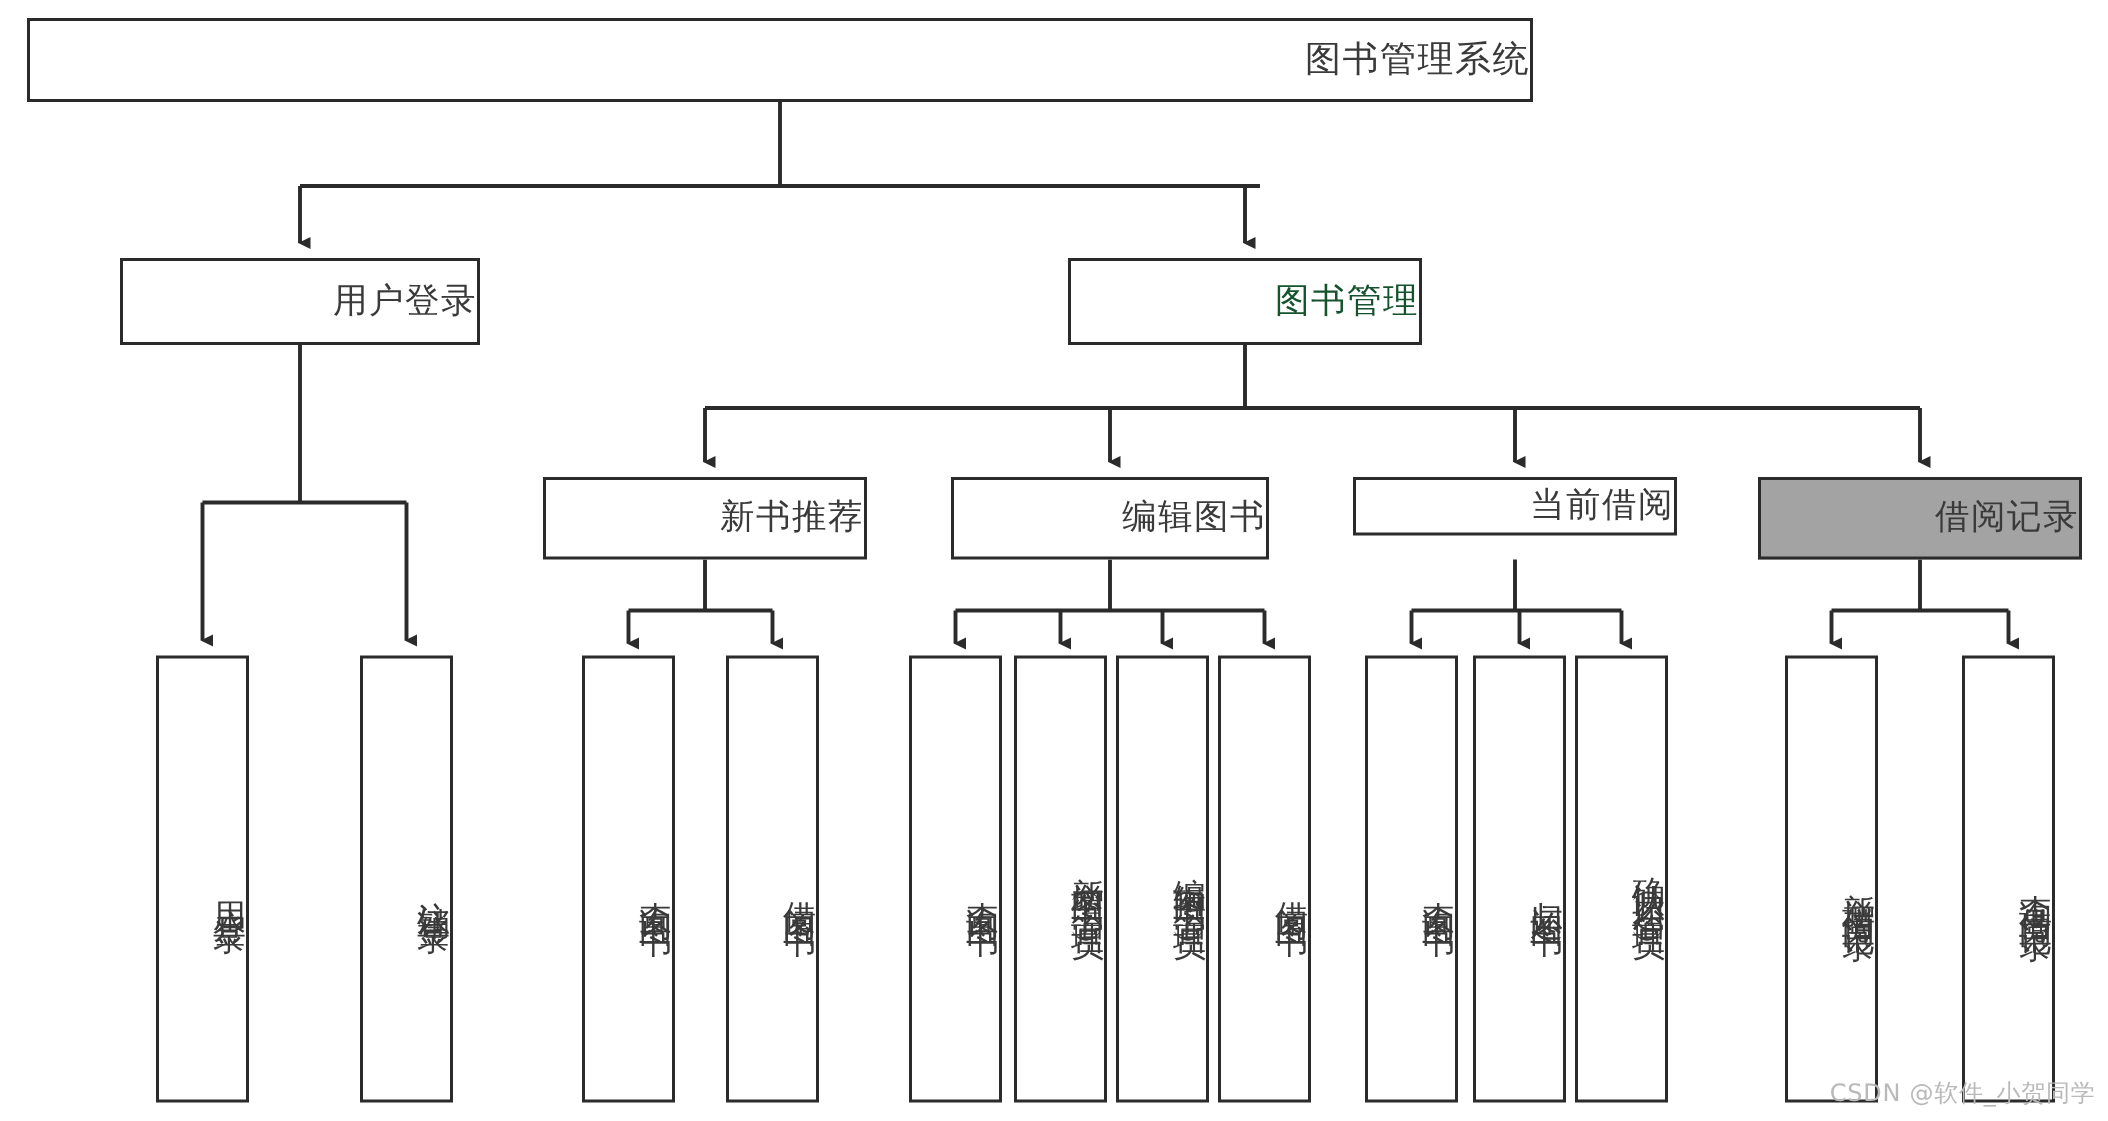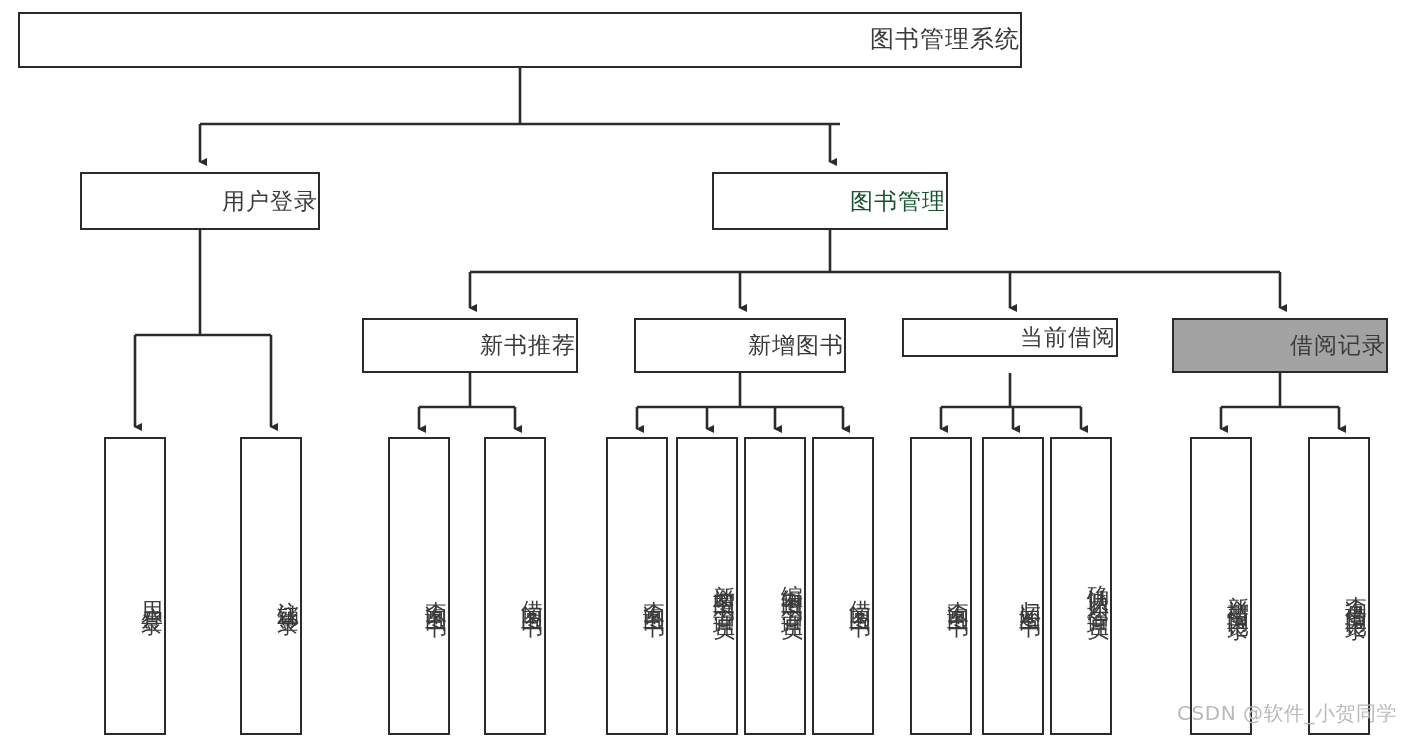--- a/index.html
+++ b/index.html
@@ -56,22 +56,22 @@
   .node.leaf.tall {
     padding-top: 6px;
   }
   .leaf-label {
     display: block;
     white-space: nowrap;
   }
   #watermark {
     position: absolute;
     right: 8px;
-    bottom: 20px;
-    font-size: 20px;
+    bottom: 7px;
+    font-size: 16px;
     color: #b9b9b9;
     letter-spacing: 0.5px;
     white-space: nowrap;
     font-family: "DejaVu Sans", "Liberation Sans", sans-serif;
   }
 </style>
 </head>
 <body>
 
 <div id="canvas">
@@ -134,21 +134,21 @@
     <span>用户登录</span>
   </div>
   <div class="node horiz" style="left: 712px; top: 172px; width: 236px; height: 58px; border-color: rgb(43, 43, 43); color: #14532d; background: rgb(255, 255, 255);">
     <span>图书管理</span>
   </div>
 
   <div class="node horiz" style="left: 362px; top: 318px; width: 216px; height: 55px; border-color: rgb(43, 43, 43); color: rgb(58, 58, 58); background: rgb(255, 255, 255);">
     <span>新书推荐</span>
   </div>
   <div class="node horiz" style="left: 634px; top: 318px; width: 212px; height: 55px; border-color: rgb(43, 43, 43); color: rgb(58, 58, 58); background: rgb(255, 255, 255);">
-    <span>新增图书</span>
+    <span>编辑图书</span>
   </div>
   <div class="node horiz" style="left: 902px; top: 318px; width: 216px; height: 39px; border-color: rgb(43, 43, 43); color: rgb(58, 58, 58); background: rgb(255, 255, 255);">
     <span>当前借阅</span>
   </div>
   <div class="node horiz" style="left: 1172px; top: 318px; width: 216px; height: 55px; border-color: rgb(43, 43, 43); color: rgb(58, 58, 58); background: #a3a3a3;">
     <span>借阅记录</span>
   </div>
 
   <div class="node leaf" style="left: 104px; top: 437px; width: 62px; height: 298px; border-color: rgb(43, 43, 43); color: rgb(58, 58, 58); background: rgb(255, 255, 255);">
     <span class="leaf-label">用户登录</span>

